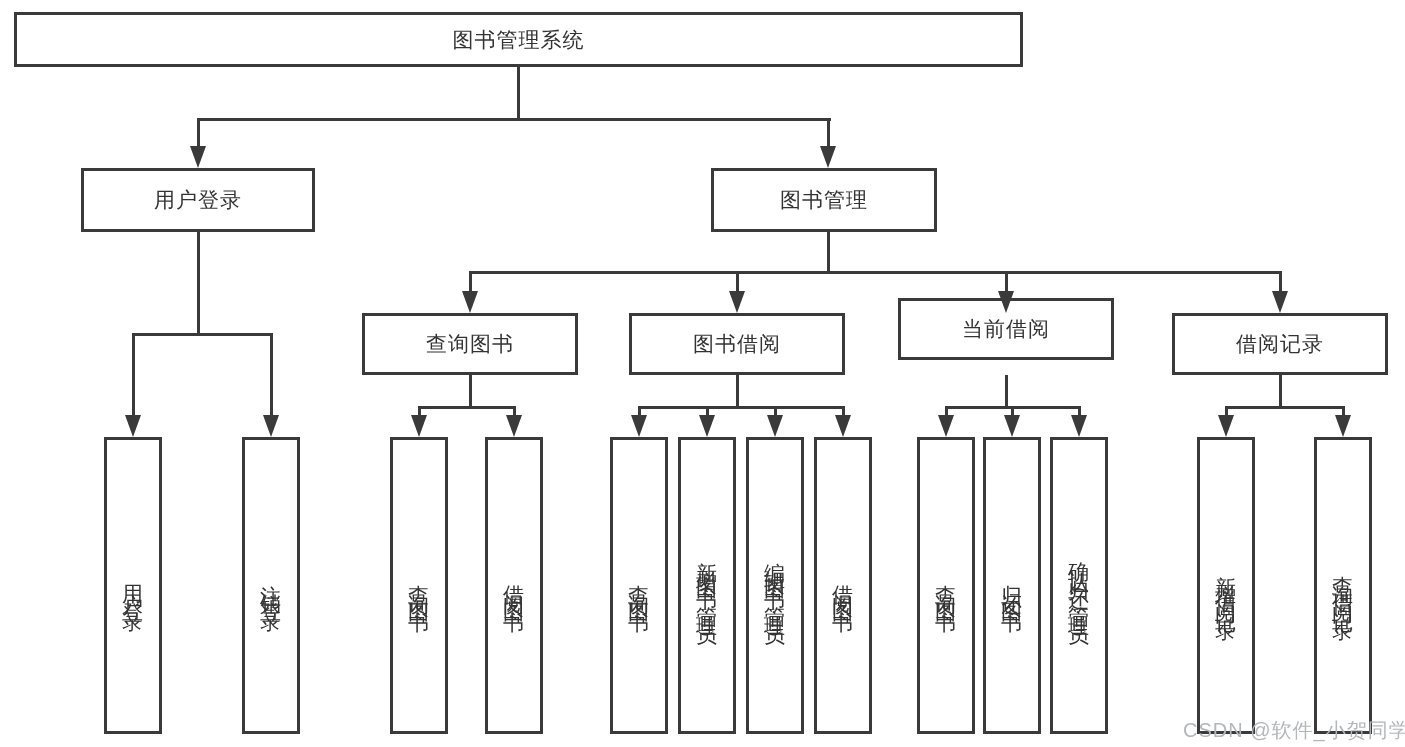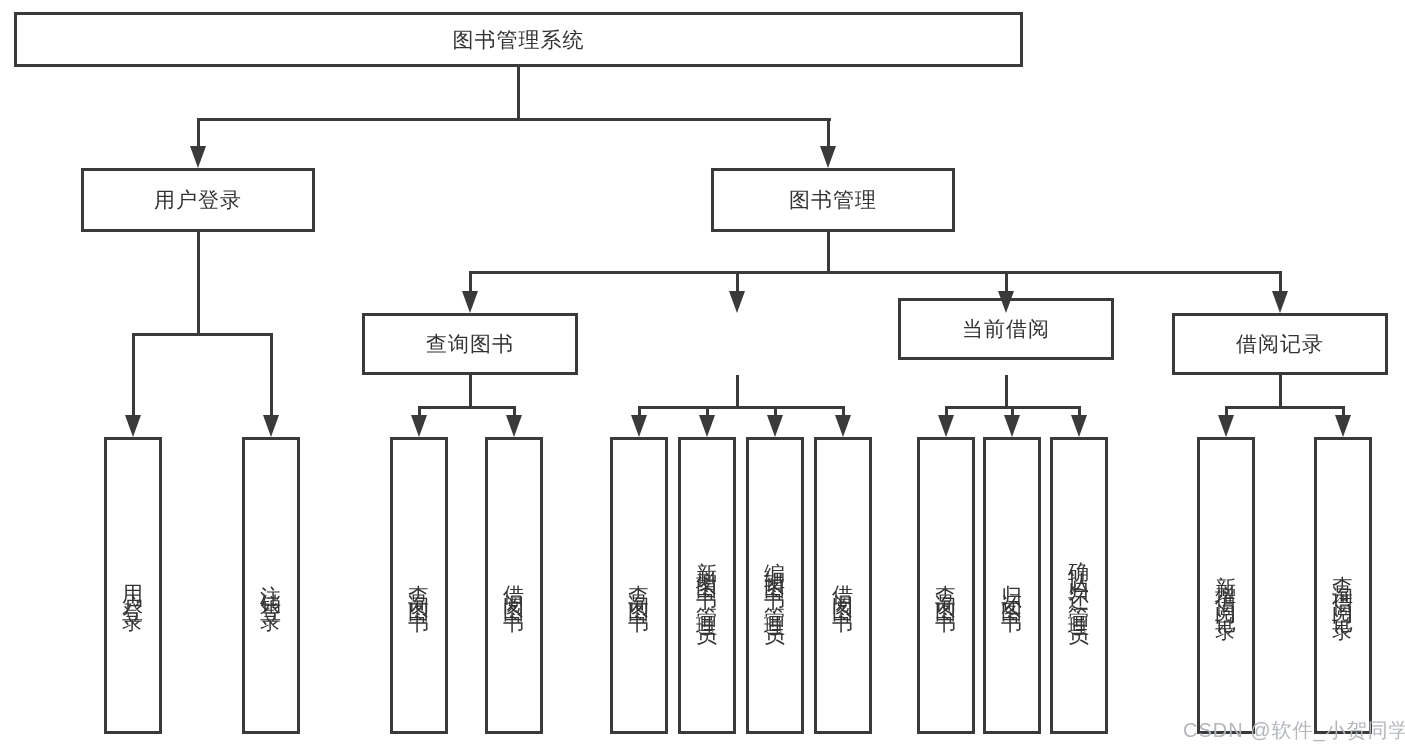--- a/index.html
+++ b/index.html
@@ -34,23 +34,24 @@
   }
 </style>
 </head>
 <body>
 
 <div class="canvas">
 
   <div class="node" style="left:14px;top:12px;width:1009px;height:55px">图书管理系统</div>
 
   <div class="node" style="left:81px;top:168px;width:234px;height:64px">用户登录</div>
-  <div class="node" style="left:711px;top:168px;width:244px;height:64px">图书管理</div>
+  <div class="node" style="left:711px;top:168px;width:226px;height:64px">图书管理</div>
 
   <div class="node" style="left:362px;top:313px;width:216px;height:62px">查询图书</div>
+  <div class="node" style="left:629px;top:313px;width:216px;height:62px">图书借阅</div>
   <div class="node" style="left:898px;top:298px;width:216px;height:62px">当前借阅</div>
   <div class="node" style="left:1172px;top:313px;width:216px;height:62px">借阅记录</div>
 
   <div class="node leaf" style="left:104px;top:437px;width:58px;height:297px">
       <span>用户登录</span>
     </div>
   <div class="node leaf" style="left:242px;top:437px;width:58px;height:297px">
       <span>注销登录</span>
     </div>
 

